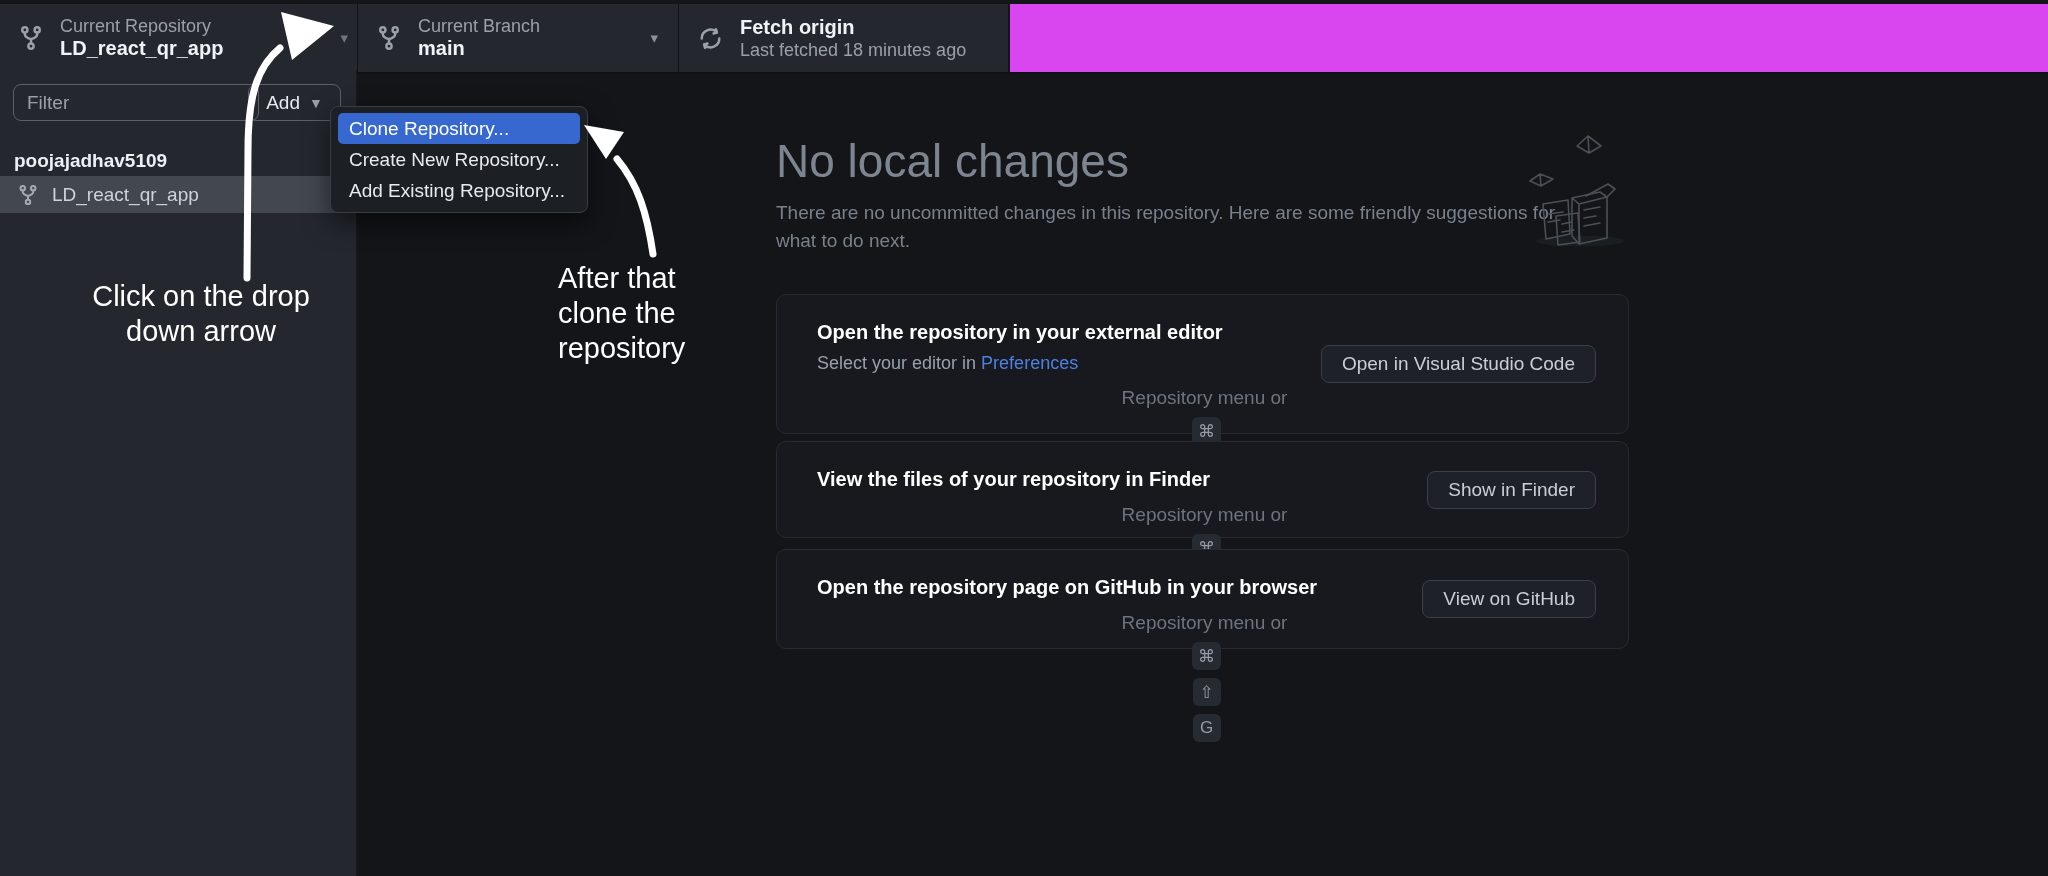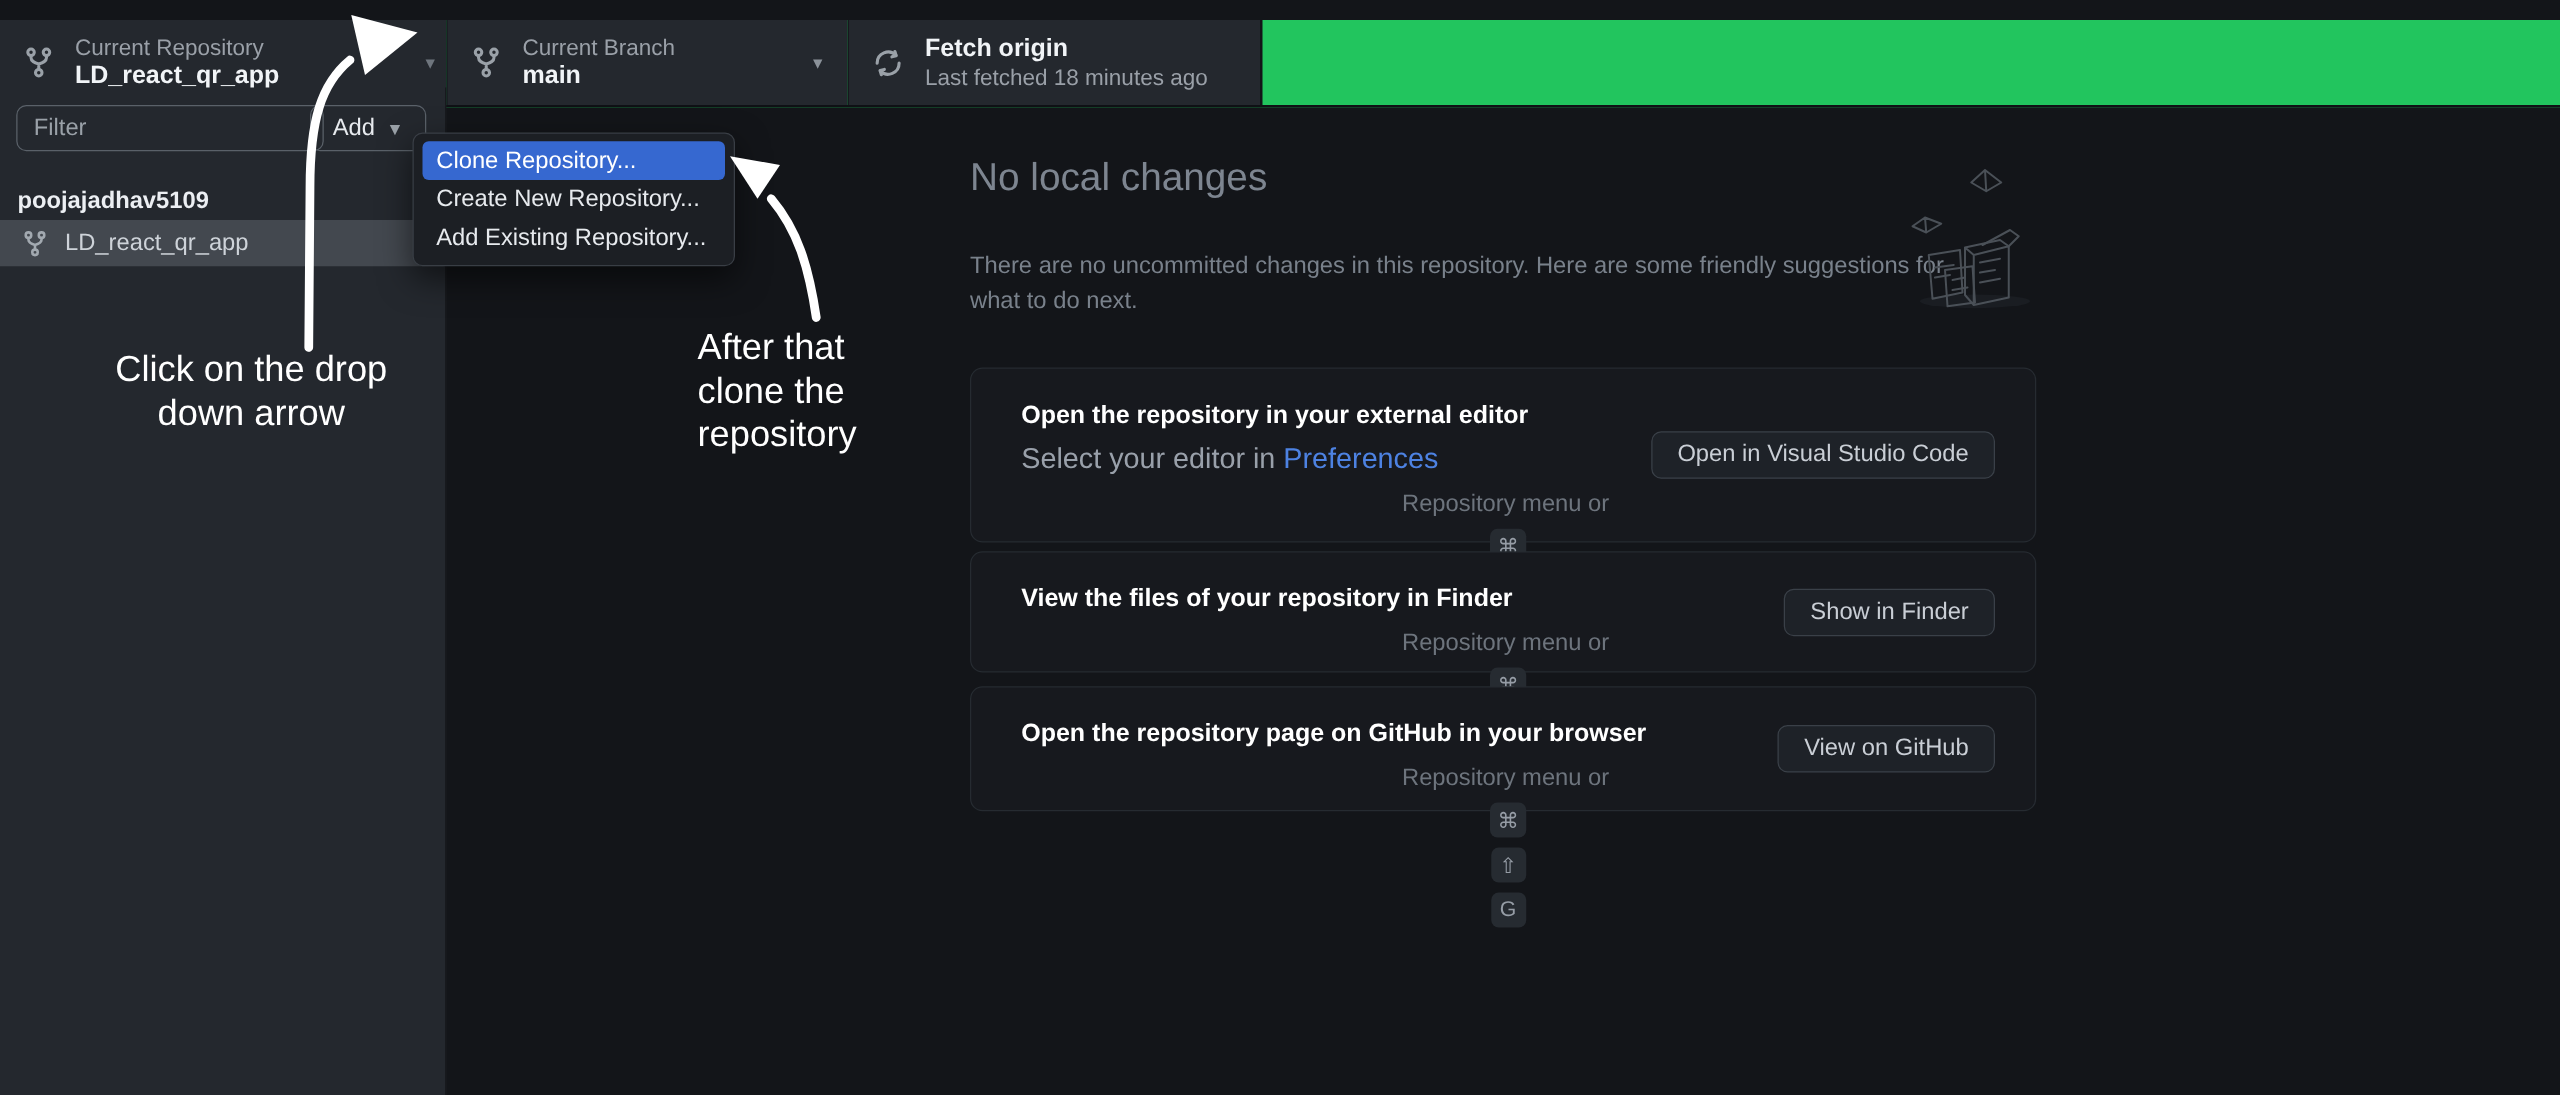--- a/index.html
+++ b/index.html
@@ -1,21 +1,21 @@
 <!DOCTYPE html>
 <html><head>
 <meta charset="utf-8">
 <style>
   * { box-sizing: border-box; margin: 0; padding: 0; }
   html,body { width: 2048px; height: 876px; }
   body { font-family: "Liberation Sans", sans-serif; background: #131519; overflow: hidden; }
   .app { position: relative; width: 2048px; height: 876px; background: #131519; overflow: hidden; }
 
   
-  .toolbar { position: absolute; left: 0; top: 16px; width: 2048px; height: 70px; background: #22c55e; }
+  .toolbar { position: absolute; left: 0; top: 4px; width: 2048px; height: 70px; background: #d946ef; }
   .tb-section { position: absolute; top: 0; height: 68px; background: #24282e; display: flex; align-items: center; padding-left: 18px; cursor: default; }
   .tb-repo   { left: 0;     width: 357px; }
   .tb-branch { left: 358px; width: 320px; }
   .tb-fetch  { left: 679px; width: 329px; }
   .tb-divider { position: absolute; top: 0; width: 1.5px; height: 68px; background: #121418; }
   .toolbar-bottomline { position: absolute; left: 0; top: 68px; width: 2048px; height: 2px; background: #0f1115; }
   .tb-icon { color: #9aa1a8; margin-right: 16px; flex: 0 0 auto; display:flex; }
   .tb-texts { display: flex; flex-direction: column; }
   .tb-label { font-size: 18px; color: #9aa0a8; line-height: 20px; }
   .tb-value { font-size: 20px; font-weight: bold; color: #f1f4f7; line-height: 23px; margin-top: 1px; }
@@ -42,32 +42,32 @@
 
   
   .add-menu { position: absolute; left: 330px; top: 106px; width: 258px; background: #1c1f24;
     border: 1px solid #393e45; border-radius: 8px; padding: 6px 7px; z-index: 30;
     box-shadow: 0 10px 26px rgba(0,0,0,0.55); }
   .menu-item { height: 31px; display: flex; align-items: center; padding: 0 11px; border-radius: 5px;
     font-size: 19px; color: #e7eaee; white-space: nowrap; cursor: pointer; }
   .menu-item.highlighted { background: #3668d0; color: #ffffff; }
 
   
-  .main-title { position: absolute; left: 776px; top: 124px; font-size: 31px; font-weight: 400; color: #7d8590; }
+  .main-title { position: absolute; left: 776px; top: 134px; font-size: 46px; font-weight: 400; color: #7d8590; }
   .main-subtitle { position: absolute; left: 776px; top: 199px; width: 782px; font-size: 19px;
     line-height: 28px; color: #79818b; }
   .illustration { position: absolute; left: 1520px; top: 126px; color: #4a5057; }
 
   .card { position: absolute; left: 776px; width: 853px; background: #17191e;
     border: 1px solid #262b31; border-radius: 10px; padding: 25px 32px 0 40px; }
   .card-1 { top: 294px; height: 140px; }
   .card-2 { top: 441px; height: 97px; }
   .card-3 { top: 549px; height: 100px; }
   .card-title { font-size: 20px; font-weight: bold; color: #ffffff; line-height: 24px; }
-  .card-line2 { font-size: 23px; color: #99a0aa; margin-top: 9px; }
+  .card-line2 { font-size: 18px; color: #99a0aa; margin-top: 9px; }
   .card-link { color: #4d82e2; cursor: pointer; text-decoration: none; }
   .card-shortcut { display: flex; align-items: center; gap: 8px; margin-top: 13px;
     font-size: 19px; color: #6d747d; flex-direction: column; }
   .card-shortcut .prefix { margin-right: 4px; }
   .kbd { display: inline-flex; min-width: 28px; height: 28px; padding: 0 6px; align-items: center;
     justify-content: center; background: #262b31; border-radius: 6px; color: #969da6; font-size: 17px; }
   .card-button { position: absolute; right: 32px; top: 50%; transform: translateY(-50%);
     height: 38px; padding: 0 20px; background: #1e2228; border: 1px solid #3a4048; border-radius: 8px;
     color: #c9ced5; font-size: 19px; font-family: inherit; cursor: pointer; white-space: nowrap; }
 

